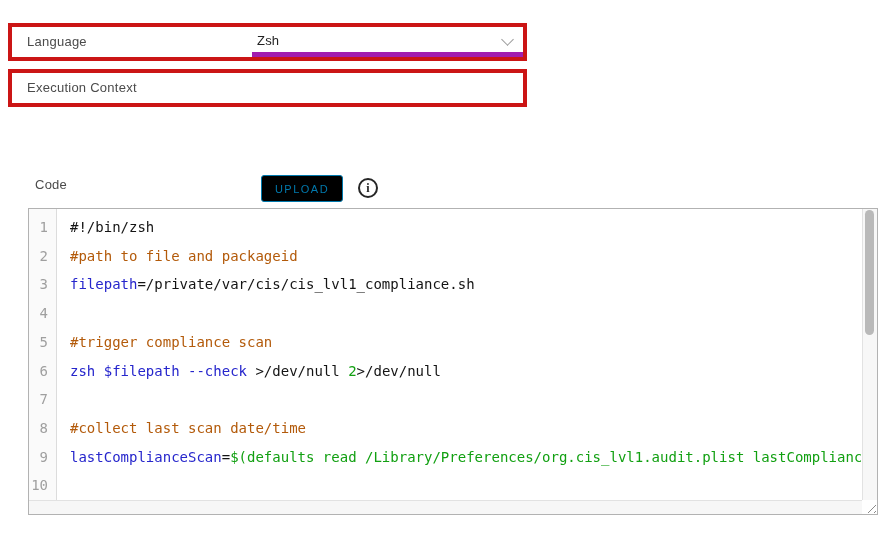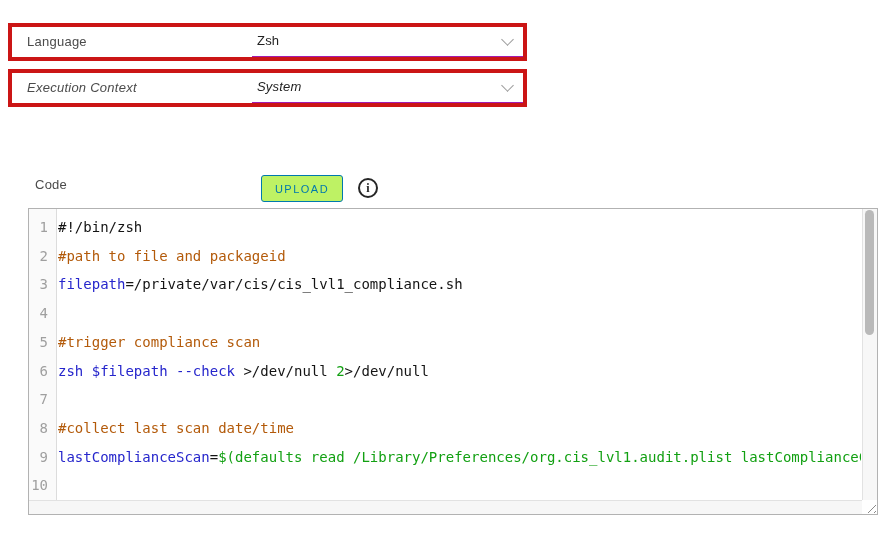--- a/index.html
+++ b/index.html
@@ -11,47 +11,47 @@
   
   .red-box{
     position:absolute;left:8px;width:519px;height:38px;
     border:4px solid #cb1515;box-sizing:border-box;z-index:1;
   }
   .red-0{top:23px;}
   .red-1{top:69px;}
 
   .form-row{position:absolute;left:0;width:545px;height:30px;z-index:2;}
   .row-0{top:27px;}
-  .row-1{top:73px;font-style:italic;}
+  .row-1{top:73px;}
   .row-2{top:119px;}
 
   .flabel{
     position:absolute;left:27px;top:0;line-height:30px;
     font-size:13px;color:#4b4b4b;letter-spacing:.25px;
   }
   .select{
     position:absolute;left:252px;top:0;width:271px;height:30px;
-    border-bottom:1px solid #a21caf;box-sizing:border-box;cursor:pointer;background:transparent;
+    border-bottom:5px solid #a21caf;box-sizing:border-box;cursor:pointer;background:transparent;
   }
   .sel-value{
     position:absolute;left:5px;top:0;line-height:27px;
     font-size:13px;color:#232323;letter-spacing:.2px;
   }
   .chevron{
     position:absolute;right:11px;top:8px;width:8px;height:8px;
     border-right:1.5px solid #9b9b9b;border-bottom:1.5px solid #9b9b9b;
     transform:rotate(45deg);
   }
 
   
   .code-row{position:absolute;left:8px;top:168px;width:545px;height:34px;}
   .code-label{line-height:34px;}
   .upload-btn{
     position:absolute;left:253px;top:7px;width:82px;height:27px;
-    background:#bef264;border:1px solid #0079ad;border-radius:3px;
+    background:#000000;border:1px solid #0079ad;border-radius:3px;
     color:#0079ad;font-family:"Liberation Sans",sans-serif;
     font-size:11px;font-weight:500;letter-spacing:1.5px;cursor:pointer;
     text-align:center;padding:0;
   }
   .info-icon{
     position:absolute;left:350px;top:10px;width:16px;height:16px;
     border:2px solid #262626;border-radius:50%;cursor:pointer;
     display:flex;align-items:center;justify-content:center;
   }
   .info-icon span{
@@ -68,21 +68,21 @@
   .gutter{
     position:absolute;left:0;top:0;width:28px;bottom:14px;
     background:#fafafa;border-right:1px solid #dcdcdc;box-sizing:border-box;
     padding-top:4px;text-align:right;
     font-family:"DejaVu Sans Mono","Liberation Mono",monospace;
     font-size:14px;line-height:28.7px;color:#9f9f9f;
   }
   .gutter div{padding-right:8px;}
   .code-area{
     position:absolute;left:29px;right:16px;top:0;bottom:14px;
-    overflow:hidden;padding:4px 0 0 0;
+    overflow:hidden;padding:4px 0 0 12px;
     font-family:"DejaVu Sans Mono","Liberation Mono",monospace;
     font-size:14px;line-height:28.7px;white-space:pre;color:#141414;
     cursor:text;
   }
   .vscroll{
     position:absolute;right:0;top:0;width:15px;bottom:14px;
     background:#f7f7f7;border-left:1px solid #e2e2e2;box-sizing:border-box;
   }
   .vthumb{
     position:absolute;left:2px;top:1px;width:9px;height:125px;
@@ -107,24 +107,20 @@
     <div class="form-row row-0">
       <span class="flabel">Language</span>
       <div class="select">
         <span class="sel-value">Zsh</span>
         <span class="chevron"></span>
       </div>
     </div>
     <div class="red-box red-1" style="border-color: rgb(203, 21, 21);"></div>
     <div class="form-row row-1">
       <span class="flabel">Execution Context</span>
-      <div class="select">
-        <span class="sel-value">System</span>
-        <span class="chevron"></span>
-      </div>
     </div>
     <div class="form-row row-2">
     </div>
   </div>
 
 <div class="code-row">
   <span class="flabel code-label">Code</span>
   <button class="upload-btn">UPLOAD</button>
   <span class="info-icon">
     <span>i</span>

